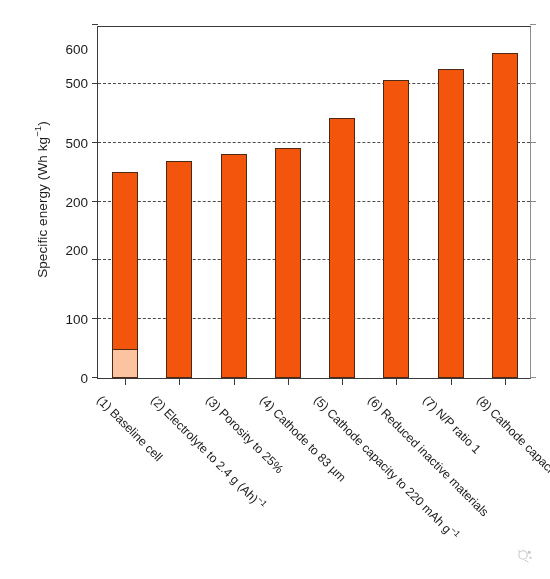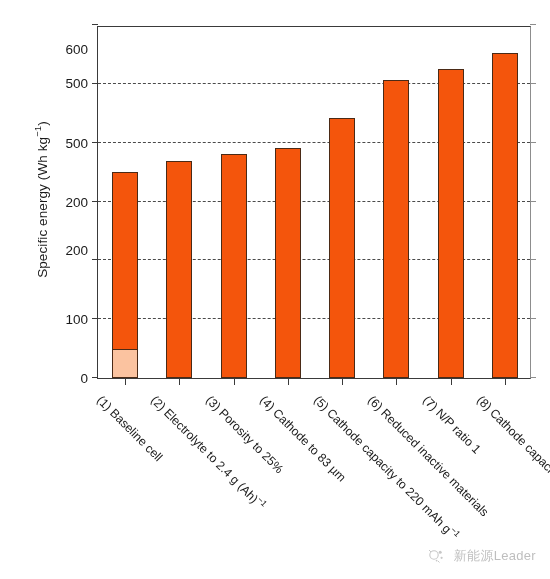--- a/index.html
+++ b/index.html
@@ -259,16 +259,15 @@
   <div id="watermark">
     <span id="watermark-icon">
       <svg width="20" height="18" viewBox="0 0 20 18">
         <circle cx="7" cy="8" r="4.2" fill="none" stroke="#9a9a9a" stroke-width="1.1"></circle>
         <circle cx="13.2" cy="5.2" r="1.5" fill="#9a9a9a"></circle>
         <circle cx="14.6" cy="10.8" r="1.1" fill="#9a9a9a"></circle>
         <circle cx="9.6" cy="13.6" r="0.9" fill="#9a9a9a"></circle>
         <path d="M2 3 L4 5 M11 14 L12.5 15.5" stroke="#9a9a9a" stroke-width="1" fill="none"></path>
       </svg>
     </span>
-    <span id="watermark-text">新能源Leader</span>
   </div>
 
 </div>
 
 </body></html>

